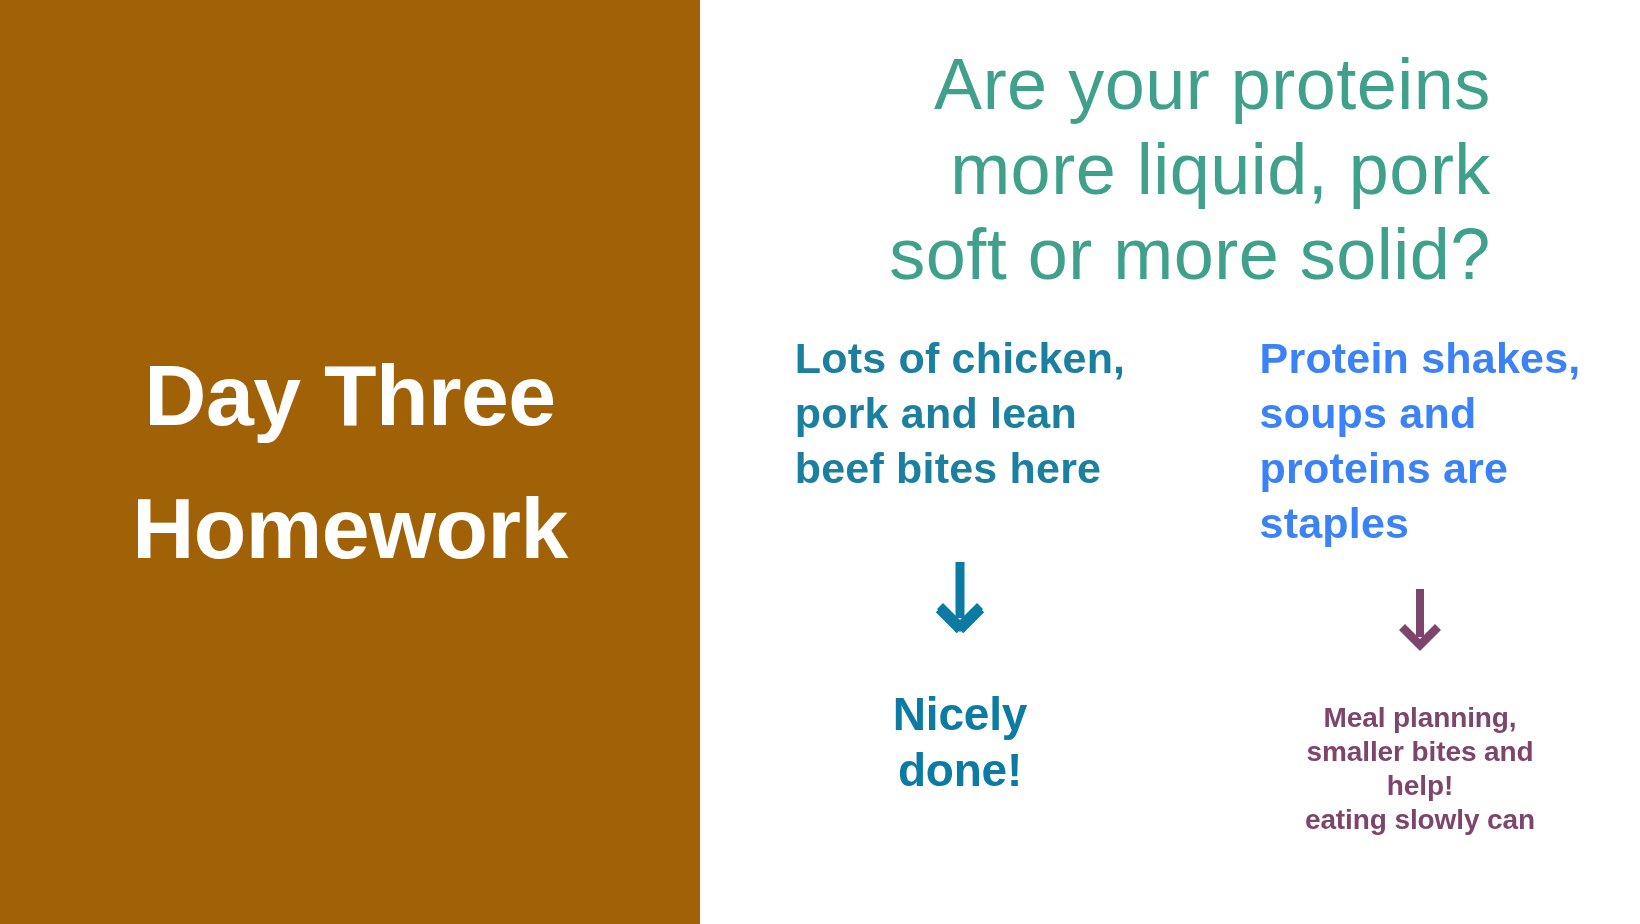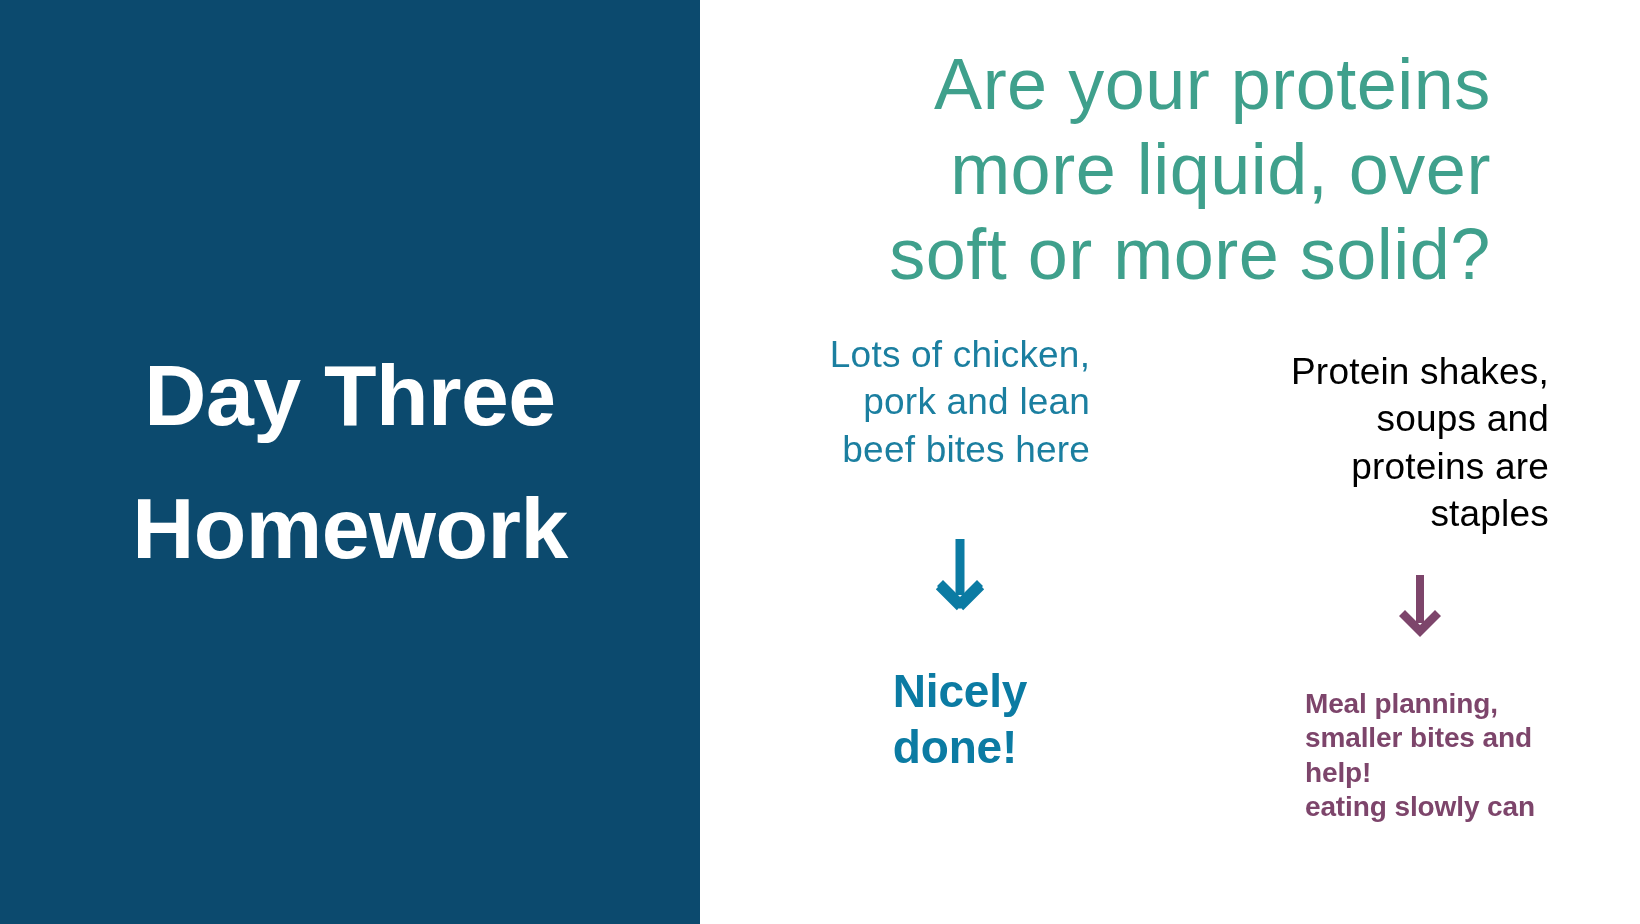--- a/index.html
+++ b/index.html
@@ -17,21 +17,21 @@
     background: #ffffff;
     overflow: hidden;
     display: flex;
     flex-direction: row;
   }
 
   
   .left-panel {
     width: 700px;
     height: 100%;
-    background: #0c4a6e;
+    background: #a16207;
     display: flex;
     flex-direction: column;
     align-items: center;
     justify-content: center;
     flex: 0 0 700px;
     box-sizing: border-box;
     padding: 0 40px;
   }
   .left-title {
     color: #ffffff;
@@ -82,46 +82,46 @@
     gap: 40px;
   }
   .col {
     width: 420px;
     display: flex;
     flex-direction: column;
     align-items: center;
   }
 
   .col-body {
-    font-weight: 400;
-    font-size: 37px;
+    font-weight: 700;
+    font-size: 43px;
     line-height: 1.28;
-    text-align: right;
+    text-align: left;
     letter-spacing: 0.2px;
     margin: 0;
   }
   .col-body .cl { display: block; }
 
   .col-left .col-body { color: #1b7fa0; }
-  .col-right .col-body { color: #000000; margin-top: 17px; }
+  .col-right .col-body { color: #3b82f6; }
 
   .arrow-wrap {
     display: flex;
     align-items: center;
     justify-content: center;
     width: 100%;
   }
   .col-left .arrow-wrap  { margin-top: 64px; }
   .col-right .arrow-wrap { margin-top: 36px; }
 
   .arrow-svg { display: block; }
 
   .col-footer {
     font-weight: bold;
-    text-align: left;
+    text-align: center;
     margin: 0;
     line-height: 1.22;
   }
   .col-footer .fl { display: block; }
 
   .col-left .col-footer {
     color: #0b7ba3;
     font-size: 46px;
     margin-top: 52px;
     letter-spacing: -0.2px;
@@ -142,21 +142,21 @@
     <div class="left-title">
       <span class="tl">Day Three</span>
       <span class="tl">Homework</span>
     </div>
   </div>
 
   <div class="right-panel">
 
     <h1 class="headline">
       <span class="hl">Are your proteins</span>
-      <span class="hl">more liquid, over</span>
+      <span class="hl">more liquid, pork</span>
       <span class="hl">soft or more solid?</span>
     </h1>
 
     <div class="columns">
 
       <div class="col col-left">
         <p class="col-body">
           <span class="cl">Lots of chicken,</span>
           <span class="cl">pork and lean</span>
           <span class="cl">beef bites here</span>

